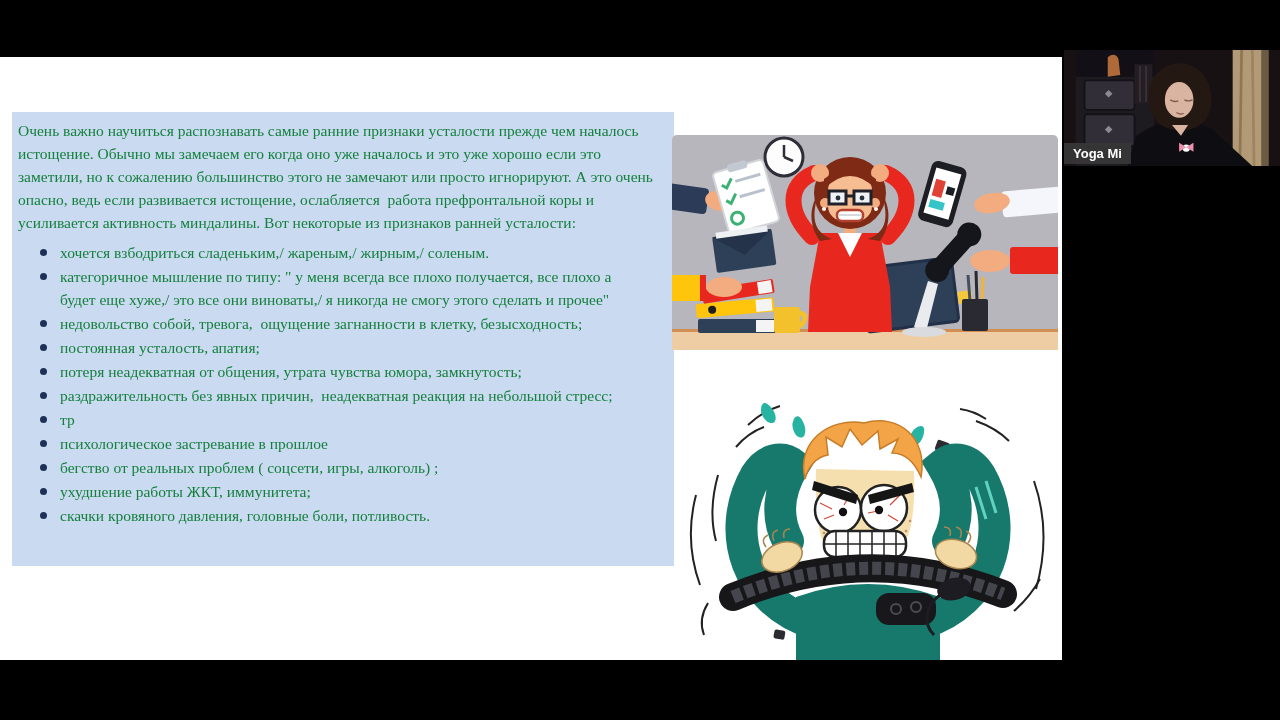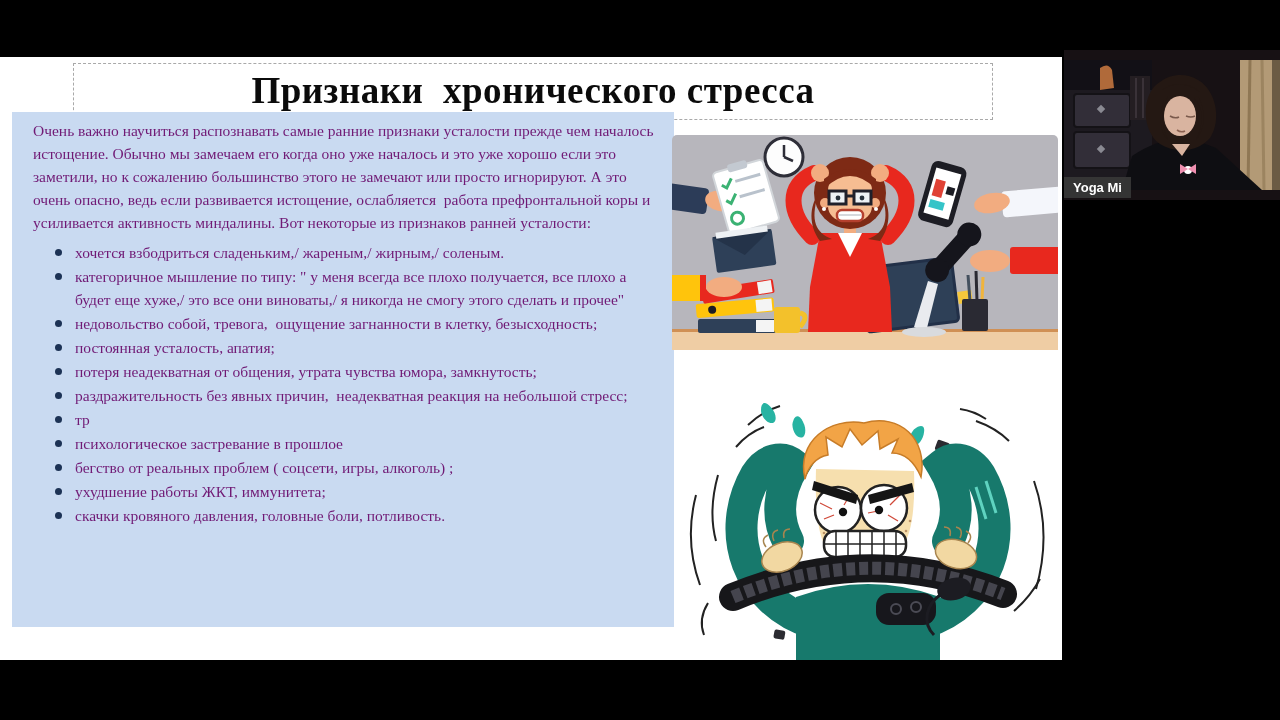--- a/index.html
+++ b/index.html
@@ -8,50 +8,47 @@
   .screen{position:absolute;inset:0;background:#000;}
 
   
   .slide{position:absolute;left:0;top:57px;width:1062px;height:603px;background:#ffffff;}
 
   .title-box{position:absolute;left:73px;top:6px;width:920px;height:57px;
              border:1px dashed #a9a9a9;box-sizing:border-box;text-align:center;}
   .title-box h1{margin:0;font-size:37px;line-height:54px;font-weight:700;color:#0b0b0b;
                 font-family:"Liberation Serif",serif;white-space:pre;letter-spacing:.5px;}
 
-  .text-panel{position:absolute;left:12px;top:55px;width:662px;height:515px;
-              background:#c9daf1;box-sizing:border-box;padding:7px 8px 0 21px;
-              color:#701a75;font-size:15.5px;line-height:23px;overflow:hidden;}
+  .text-panel{position:absolute;left:12px;top:55px;width:662px;height:454px;
+              background:#c9daf1;box-sizing:border-box;padding:7px 8px 0 6px;
+              color:#15803d;font-size:15.5px;line-height:23px;overflow:hidden;}
   .text-panel p{margin:0;white-space:pre-wrap;}
   .text-panel ul{list-style:none;margin:7px 0 0 0;padding:0 22px 0 42px;}
   .text-panel li{position:relative;margin:0 16px 1px 0;white-space:pre-wrap;}
   .text-panel li::before{content:"";position:absolute;left:-20px;top:8px;width:7px;height:7px;
                          border-radius:50%;background:#1c3255;}
 
   .img1{position:absolute;left:672px;top:78px;width:386px;height:215px;}
   .img2{position:absolute;left:678px;top:326px;width:380px;height:277px;}
   .img1 svg,.img2 svg{display:block;width:100%;height:100%;}
 
   
-  .webcam{position:absolute;left:1064px;top:50px;width:216px;height:150px;background:#171114;}
+  .webcam{position:absolute;left:1064px;top:50px;width:216px;height:116px;background:#171114;}
   .webcam svg{display:block;width:100%;height:100%;}
   .name-tag{position:absolute;left:0;bottom:2px;height:21px;line-height:21px;padding:0 9px;
             background:rgba(55,55,55,.92);color:#ffffff;font-family:"Liberation Sans",sans-serif;
             font-size:13px;font-weight:700;}
 </style>
 </head>
 <body>
 
 <div class="screen">
 
   <div class="slide">
 
-    <div class="title-box">
-      <h1>Признаки  хронического стресса</h1>
-    </div>
 
     <div class="text-panel">
       <p>Очень важно научиться распознавать самые ранние признаки усталости прежде чем началось истощение. Обычно мы замечаем его когда оно уже началось и это уже хорошо если это заметили, но к сожалению большинство этого не замечают или просто игнорируют. А это очень опасно, ведь если развивается истощение, ослабляется  работа префронтальной коры и усиливается активность миндалины. Вот некоторые из признаков ранней усталости:</p>
       <ul>
         <li>хочется взбодриться сладеньким,/ жареным,/ жирным,/ соленым.</li>
         <li>категоричное мышление по типу: " у меня всегда все плохо получается, все плохо а будет еще хуже,/ это все они виноваты,/ я никогда не смогу этого сделать и прочее"</li>
         <li>недовольство собой, тревога,  ощущение загнанности в клетку, безысходность;</li>
         <li>постоянная усталость, апатия;</li>
         <li>потеря неадекватная от общения, утрата чувства юмора, замкнутость;</li>
         <li>раздражительность без явных причин,  неадекватная реакция на небольшой стресс;</li>

